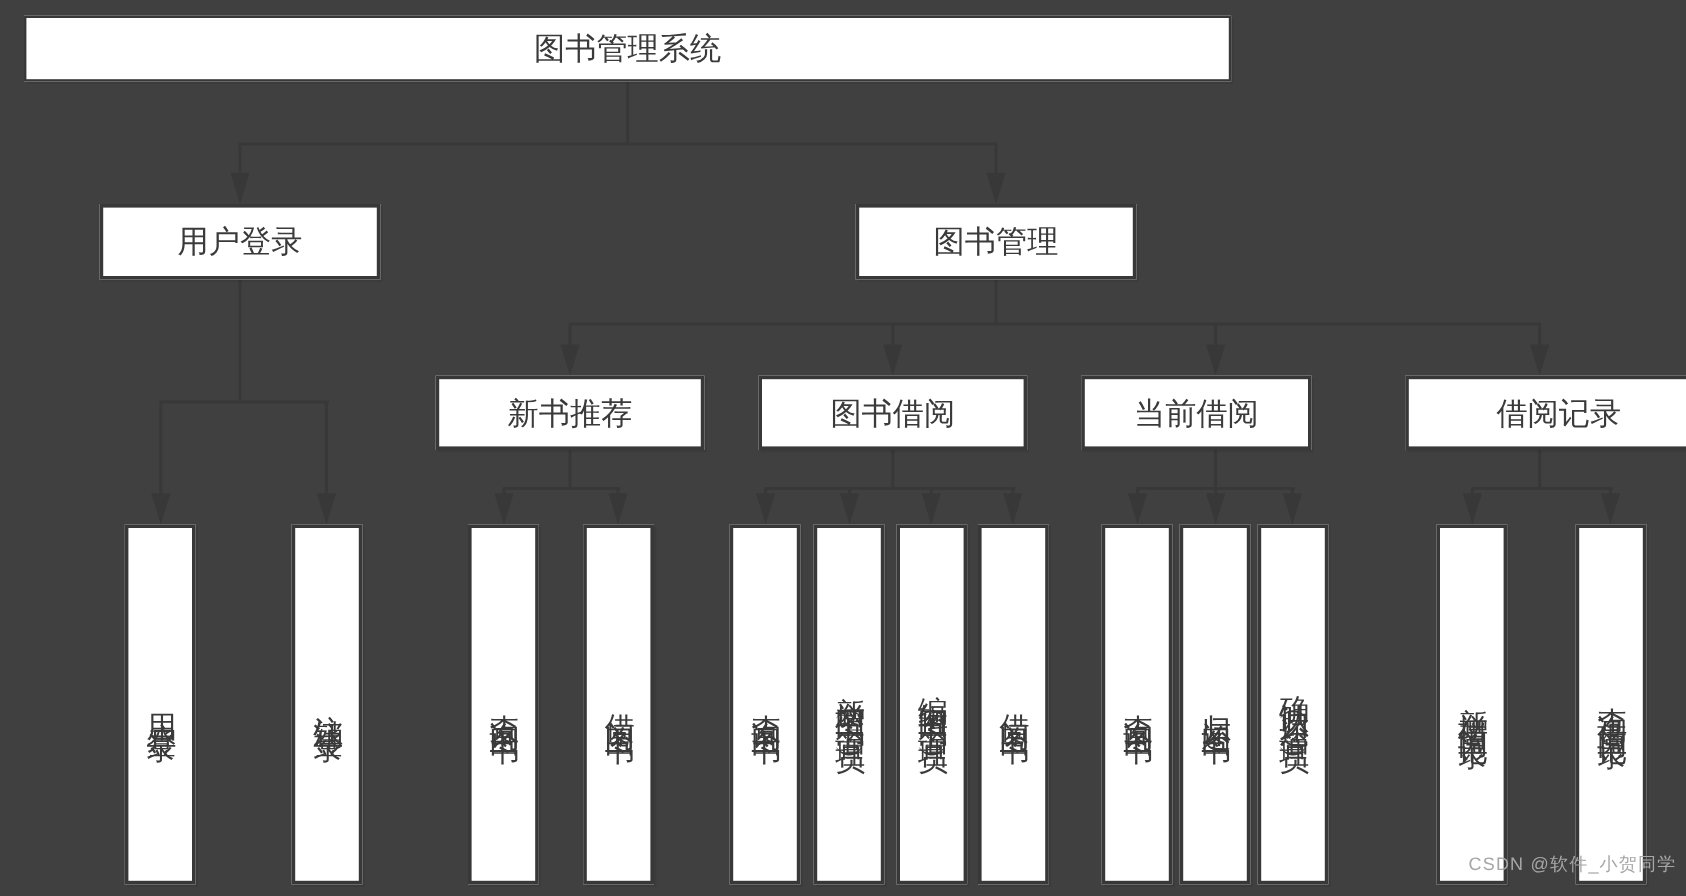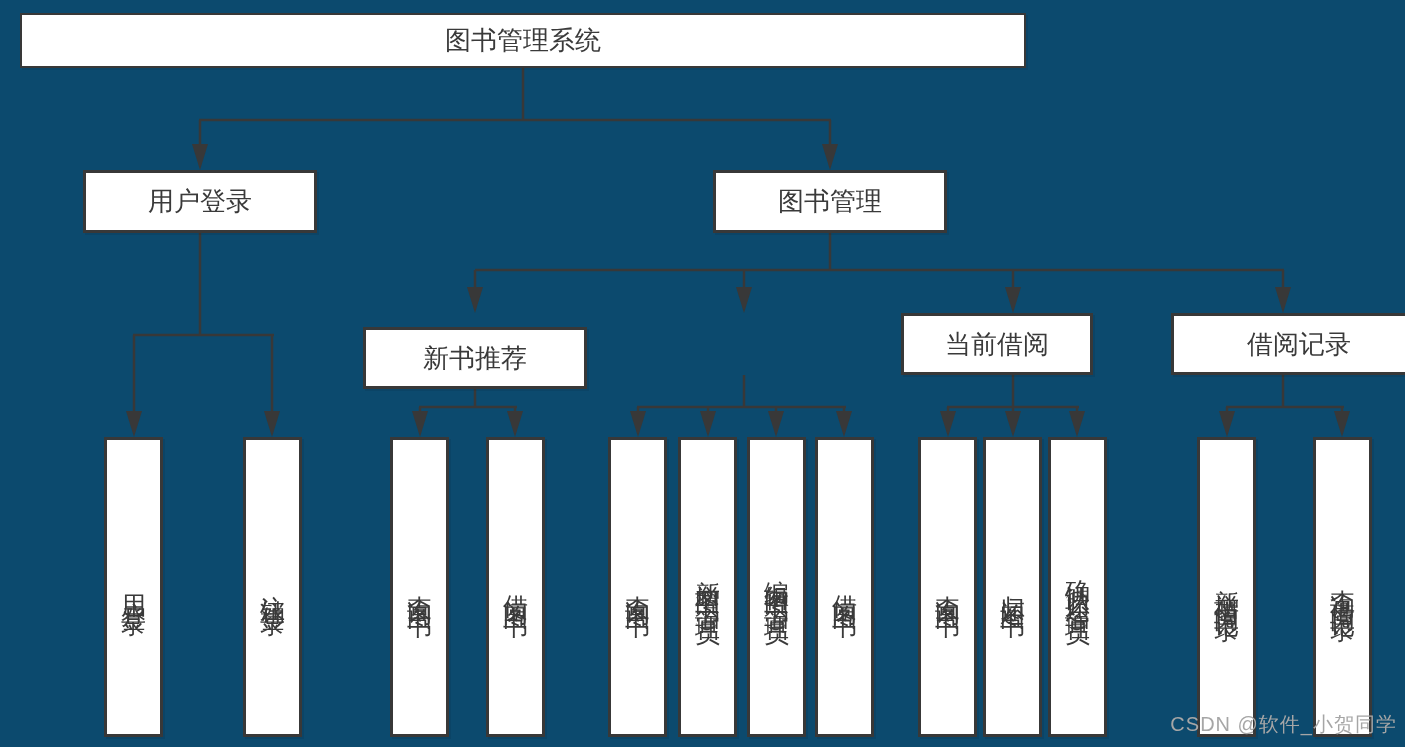--- a/index.html
+++ b/index.html
@@ -1,33 +1,33 @@
 <!DOCTYPE html>
 <html><head>
 <meta charset="utf-8">
 <style>
   html,body{margin:0;padding:0;background:#fff;}
   .canvas{
-    position:relative;width:1405px;height:747px;background:#0c4a6e;overflow:hidden;
+    position:relative;width:1405px;height:747px;background:#404040;overflow:hidden;
     font-family:"Liberation Sans", sans-serif;color:#3a3a3a;
   }
   .connector-layer{position:absolute;left:0;top:0;width:1405px;height:747px;}
   .box{
     position:absolute;background:#fff;border:3px solid #383838;box-sizing:border-box;
     display:flex;align-items:center;justify-content:center;
     box-shadow:2px 2px 0 rgba(0,0,0,0.07);
   }
   .box-root{border-width:2px;font-size:26px;}
   .box-mid{font-size:26px;}
   .box-leaf{font-size:25px;}
   .box-leaf .vtext{
     writing-mode:vertical-rl;letter-spacing:6px;line-height:1;white-space:nowrap;
   }
   .watermark{
-    position:absolute;top:711px;right:8px;font-size:20px;color:#a6a6a6;
+    position:absolute;top:711px;right:8px;font-size:15px;color:#a6a6a6;
     letter-spacing:1px;z-index:5;white-space:nowrap;
   }
 </style>
 </head>
 <body>
 
 <div class="canvas">
 
   <svg class="connector-layer" width="1405" height="747" viewBox="0 0 1405 747">
     <g stroke="#383838" stroke-width="2.5" fill="none">
@@ -99,22 +99,25 @@
     <span>图书管理系统</span>
   </div>
 
   <div class="box box-mid" style="left:83px;top:170px;width:234px;height:63px">
     <span>用户登录</span>
   </div>
   <div class="box box-mid" style="left:713px;top:170px;width:234px;height:63px">
     <span>图书管理</span>
   </div>
 
-  <div class="box box-mid" style="left:363px;top:327px;width:224px;height:62px">
+  <div class="box box-mid" style="left:363px;top:313px;width:224px;height:62px">
     <span>新书推荐</span>
+  </div>
+  <div class="box box-mid" style="left:632px;top:313px;width:224px;height:62px">
+    <span>图书借阅</span>
   </div>
   <div class="box box-mid" style="left:901px;top:313px;width:192px;height:62px">
     <span>当前借阅</span>
   </div>
   <div class="box box-mid" style="left:1171px;top:313px;width:256px;height:62px">
     <span>借阅记录</span>
   </div>
 
   <div class="box box-leaf" style="left:104px;top:437px;width:59px;height:300px">
     <span class="vtext">用户登录</span>

